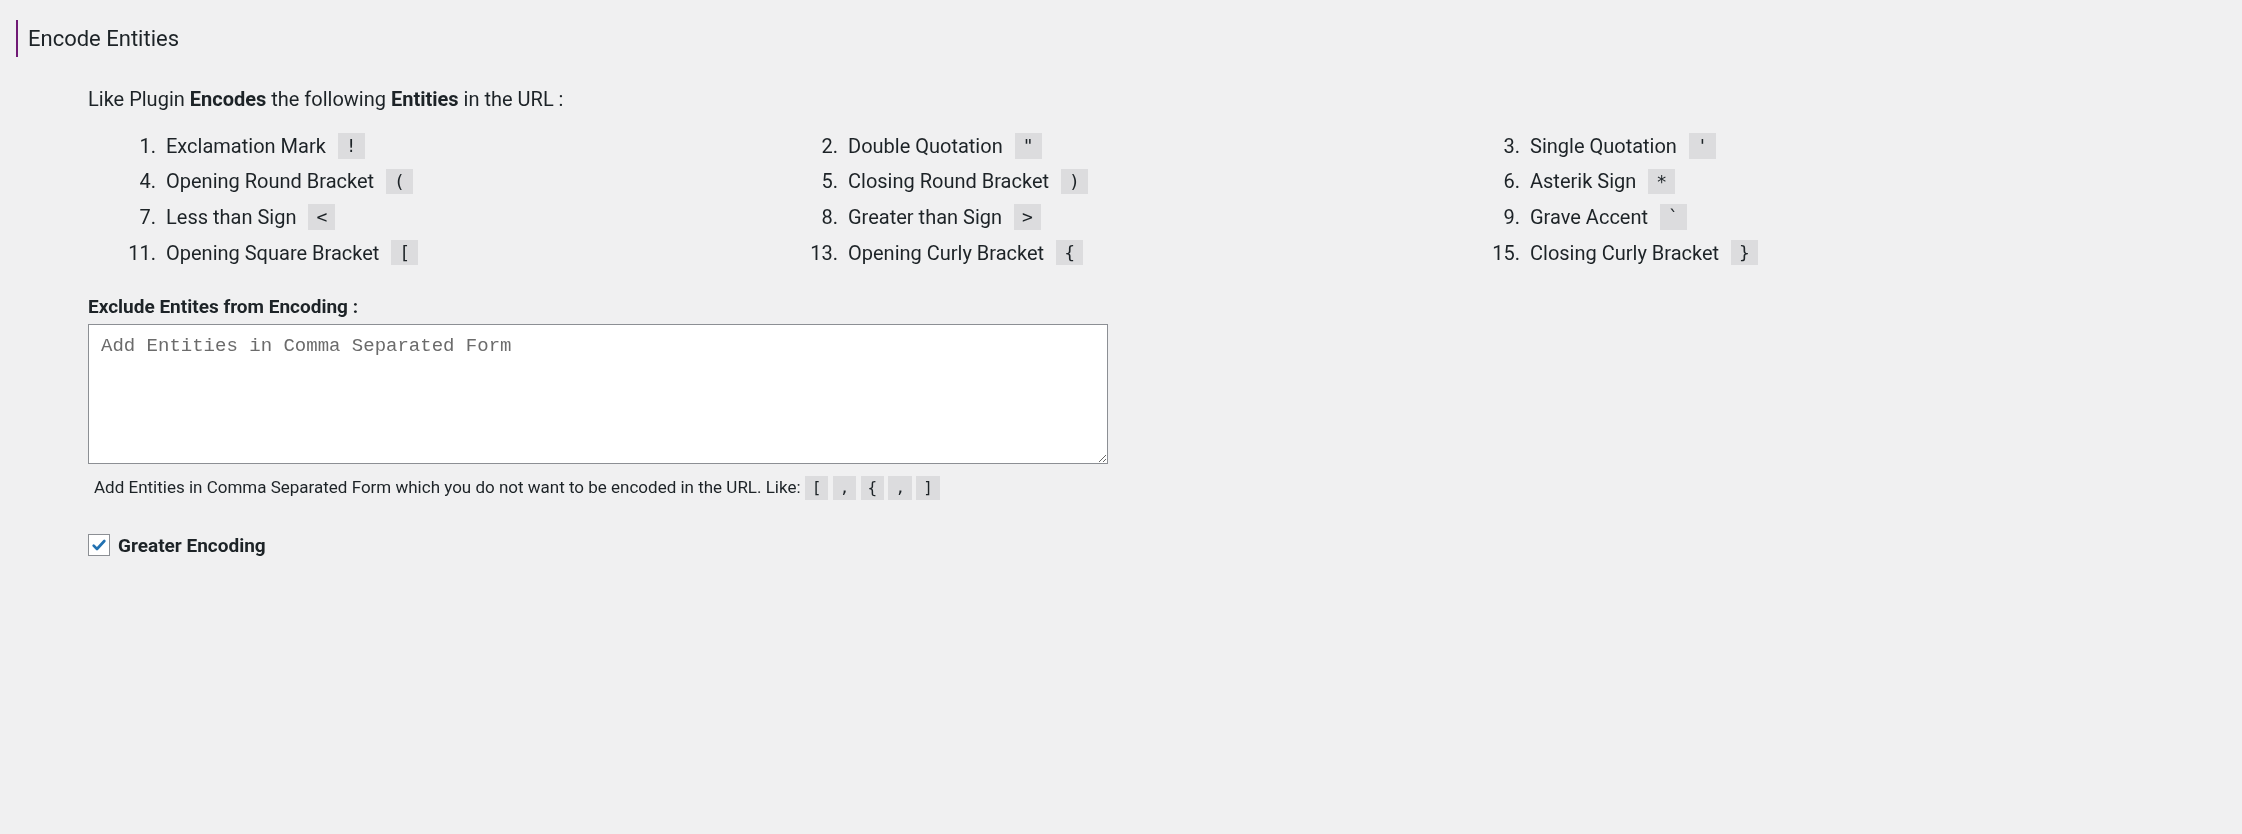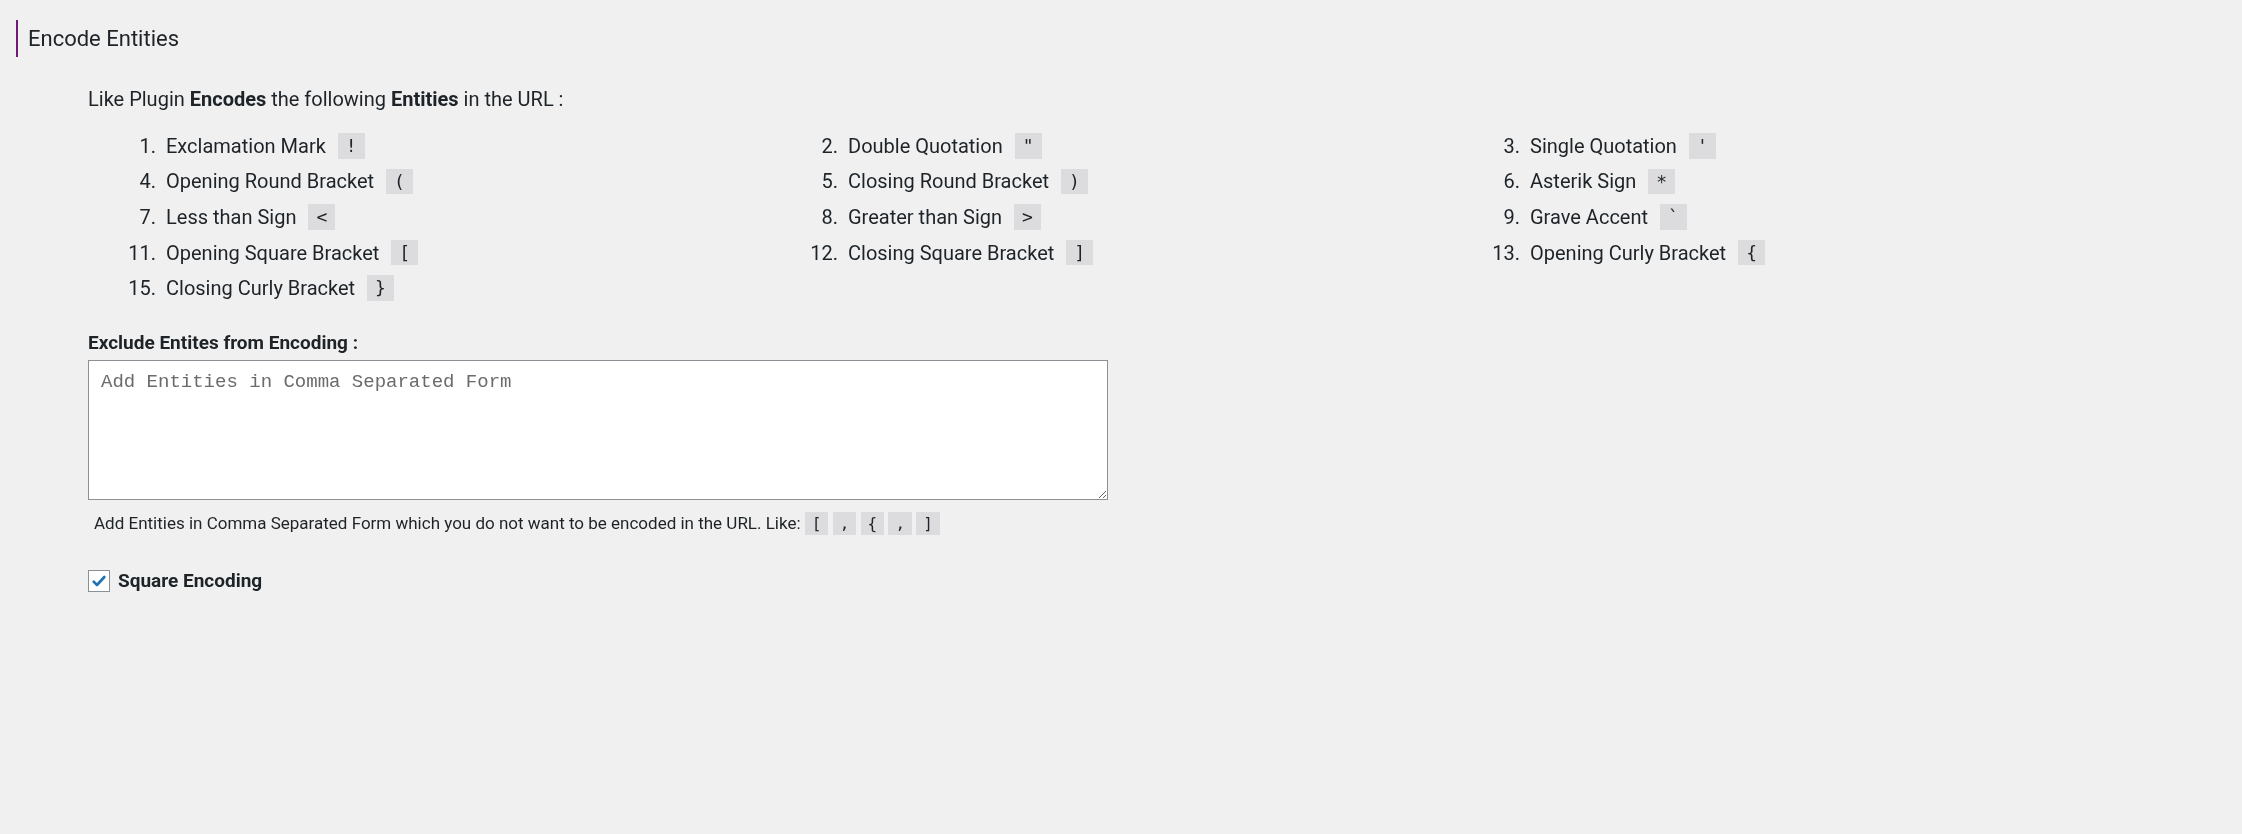--- a/index.html
+++ b/index.html
@@ -180,25 +180,20 @@
         <span class="entity-num">9.</span>
         <span class="entity-label">Grave Accent</span>
         <span class="entity-code">`</span>
       </div>
       <div class="entity-item">
         <span class="entity-num">11.</span>
         <span class="entity-label">Opening Square Bracket</span>
         <span class="entity-code">[</span>
       </div>
       <div class="entity-item">
-        <span class="entity-num">12.</span>
-        <span class="entity-label">Closing Square Bracket</span>
-        <span class="entity-code">]</span>
-      </div>
-      <div class="entity-item">
         <span class="entity-num">13.</span>
         <span class="entity-label">Opening Curly Bracket</span>
         <span class="entity-code">{</span>
       </div>
       <div class="entity-item">
         <span class="entity-num">15.</span>
         <span class="entity-label">Closing Curly Bracket</span>
         <span class="entity-code">}</span>
       </div>
     </div>
@@ -210,16 +205,16 @@
     <span>Add Entities in Comma Separated Form which you do not want to be encoded in the URL. Like: </span>
     <span id="help-examples"><span class="entity-code">[</span> <span class="entity-code">,</span> <span class="entity-code">{</span> <span class="entity-code">,</span> <span class="entity-code">]</span> </span>
   </div>
 
   <div class="enable-row">
     <span class="checkbox" id="enable-checkbox">
       <svg viewBox="0 0 24 24" fill="none" stroke="#2271b1" stroke-width="4" stroke-linecap="round" stroke-linejoin="round">
           <polyline points="4 13 9 18 20 6"></polyline>
         </svg>
     </span>
-    <span class="enable-label">Square Encoding</span>
+    <span class="enable-label">Greater Encoding</span>
   </div>
 
 </div>
 
 </body></html>

